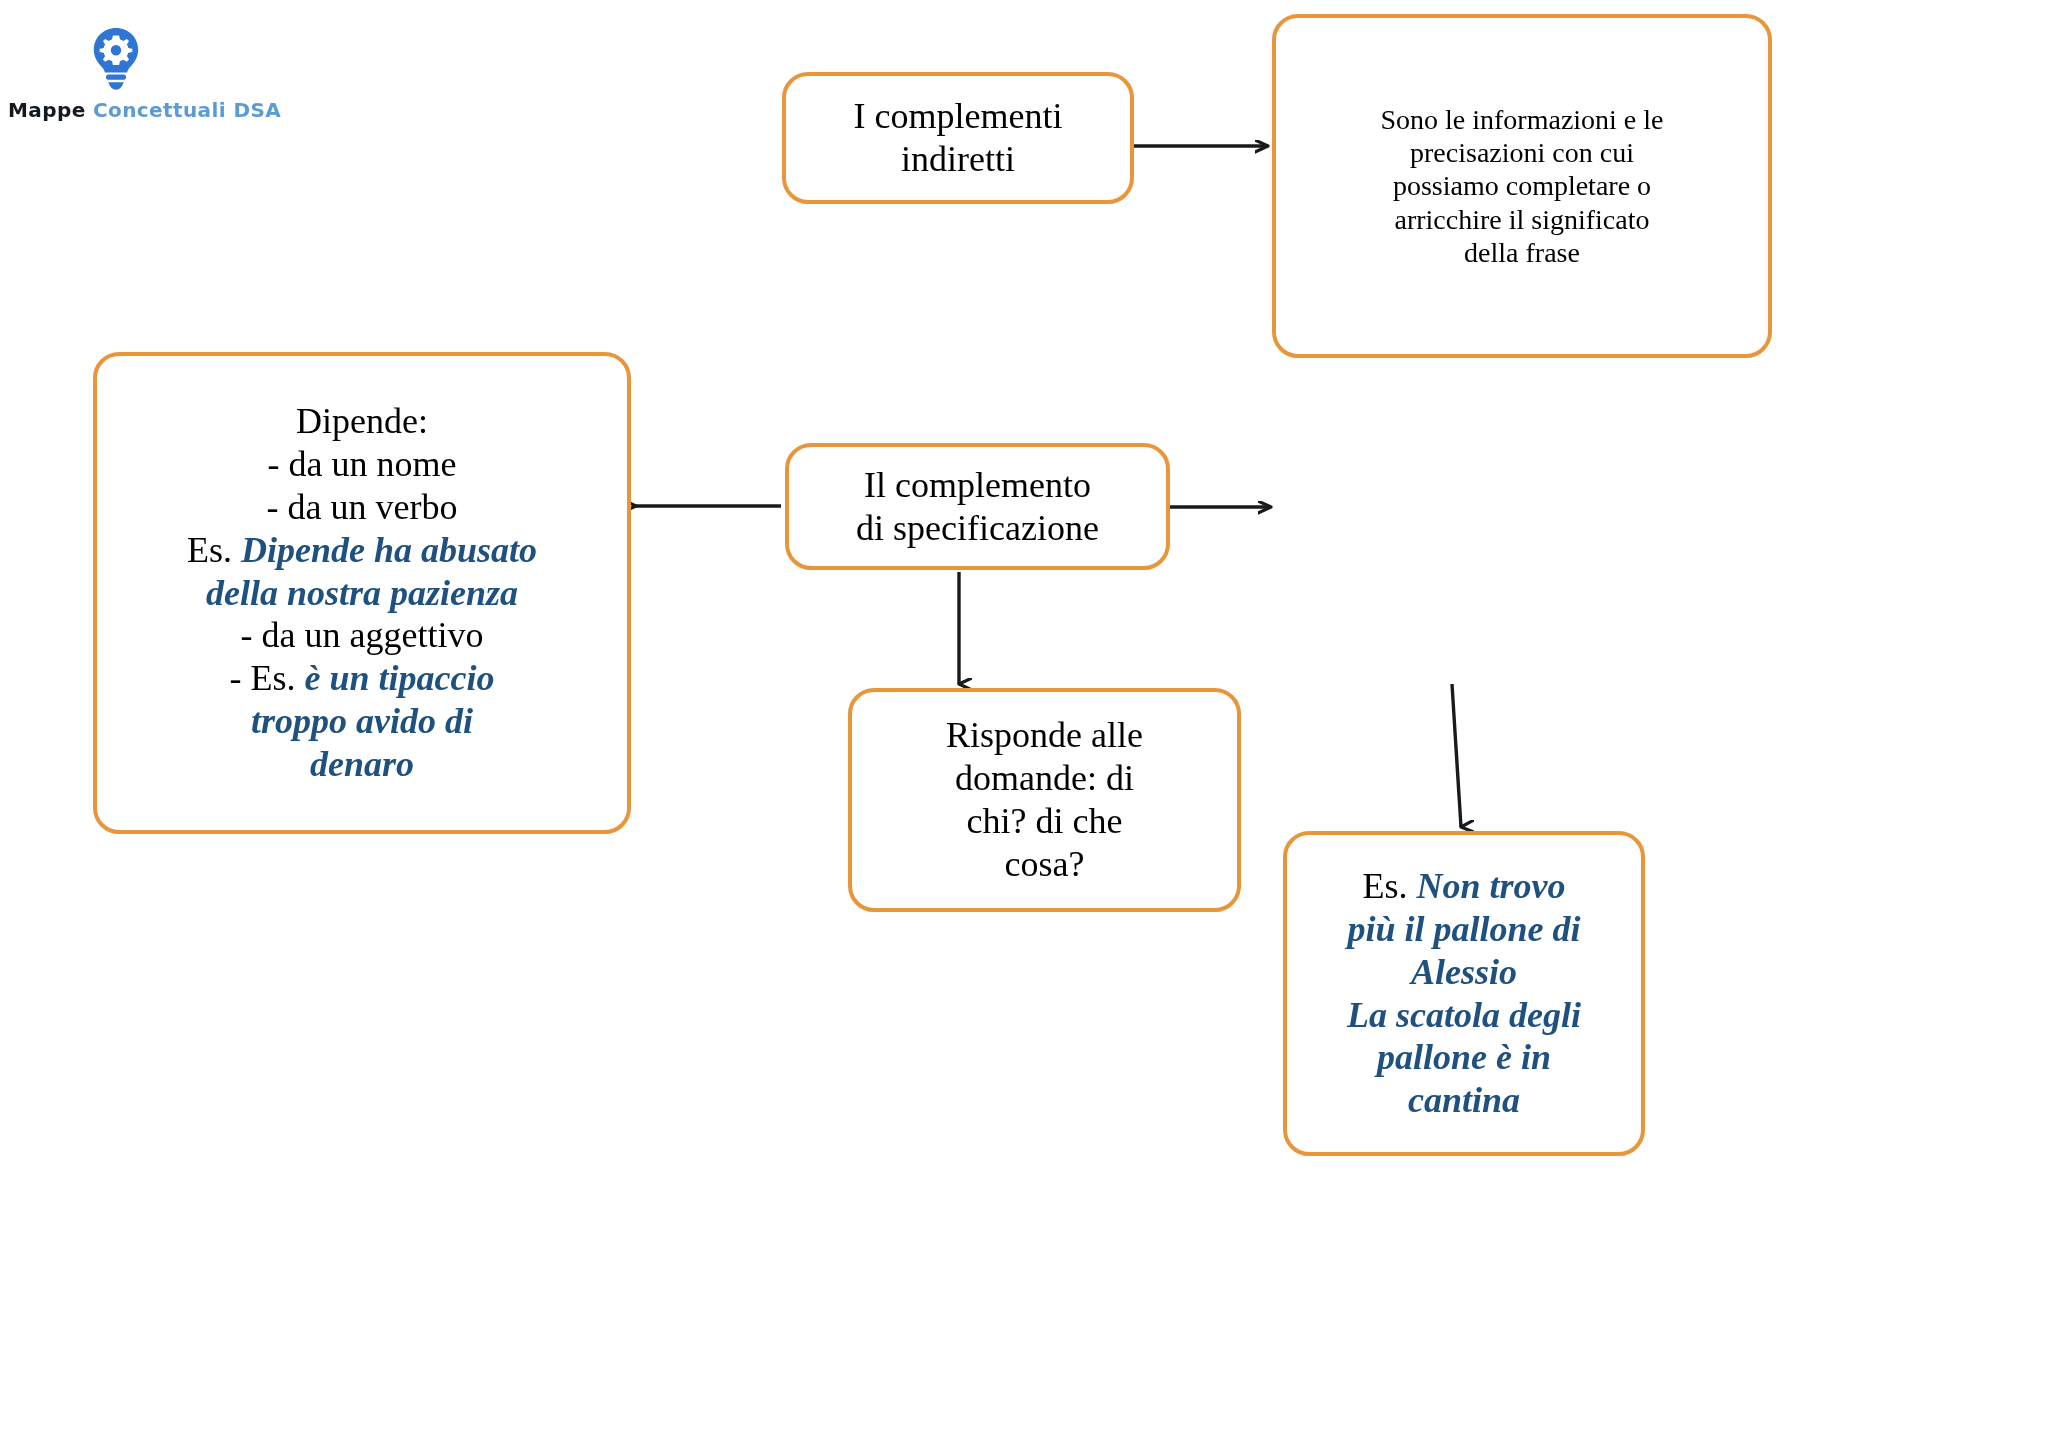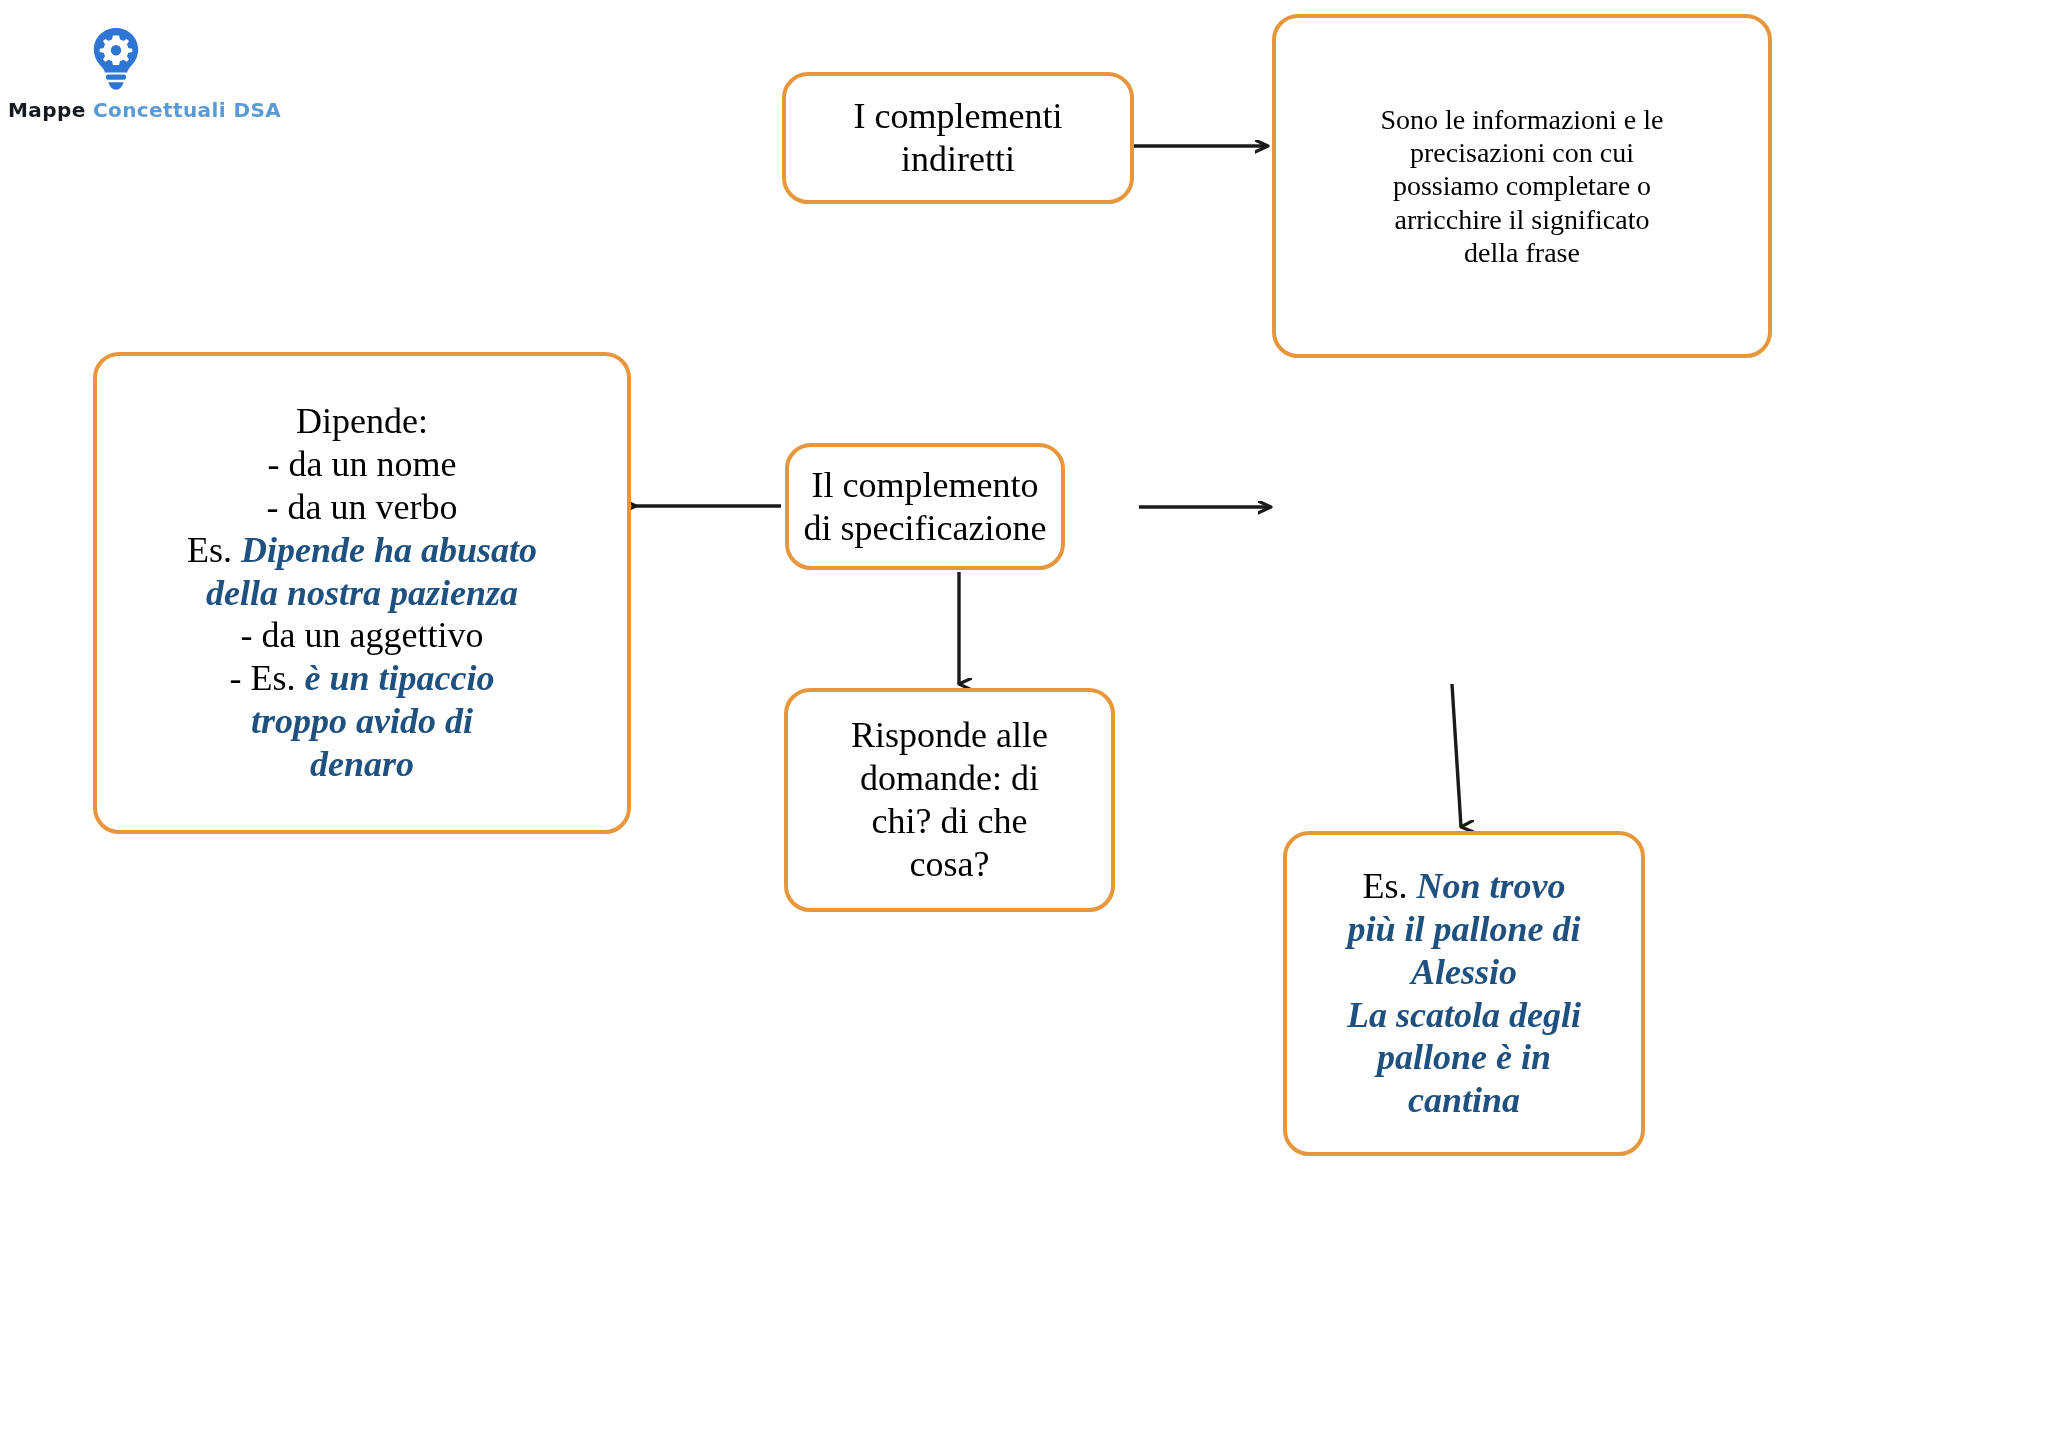--- a/index.html
+++ b/index.html
@@ -66,23 +66,23 @@
   }
   .blue {
     color: #1f5180;
     font-weight: bold;
     font-style: italic;
   }
 
   #node-complementi   { left: 782px;  top: 72px;  width: 352px; height: 132px; font-size: 36px; }
   #node-sono          { left: 1272px; top: 14px;  width: 500px; height: 344px; font-size: 28px; }
   #node-dipende       { left: 93px;   top: 352px; width: 538px; height: 482px; font-size: 36px; }
-  #node-compl-spec    { left: 785px;  top: 443px; width: 280px; height: 127px; font-size: 36px; }
+  #node-compl-spec    { left: 785px;  top: 443px; width: 385px; height: 127px; font-size: 36px; }
   #node-specifica     { left: 1275px; top: 396px; width: 366px; height: 286px; font-size: 36px; }
-  #node-risponde      { left: 784px;  top: 688px; width: 331px; height: 224px; font-size: 36px; }
+  #node-risponde      { left: 848px;  top: 688px; width: 393px; height: 224px; font-size: 36px; }
   #node-esempi        { left: 1283px; top: 831px; width: 362px; height: 325px; font-size: 36px; }
 
   
   #edges {
     position: absolute;
     left: 0;
     top: 0;
     width: 2048px;
     height: 1448px;
     pointer-events: none;

